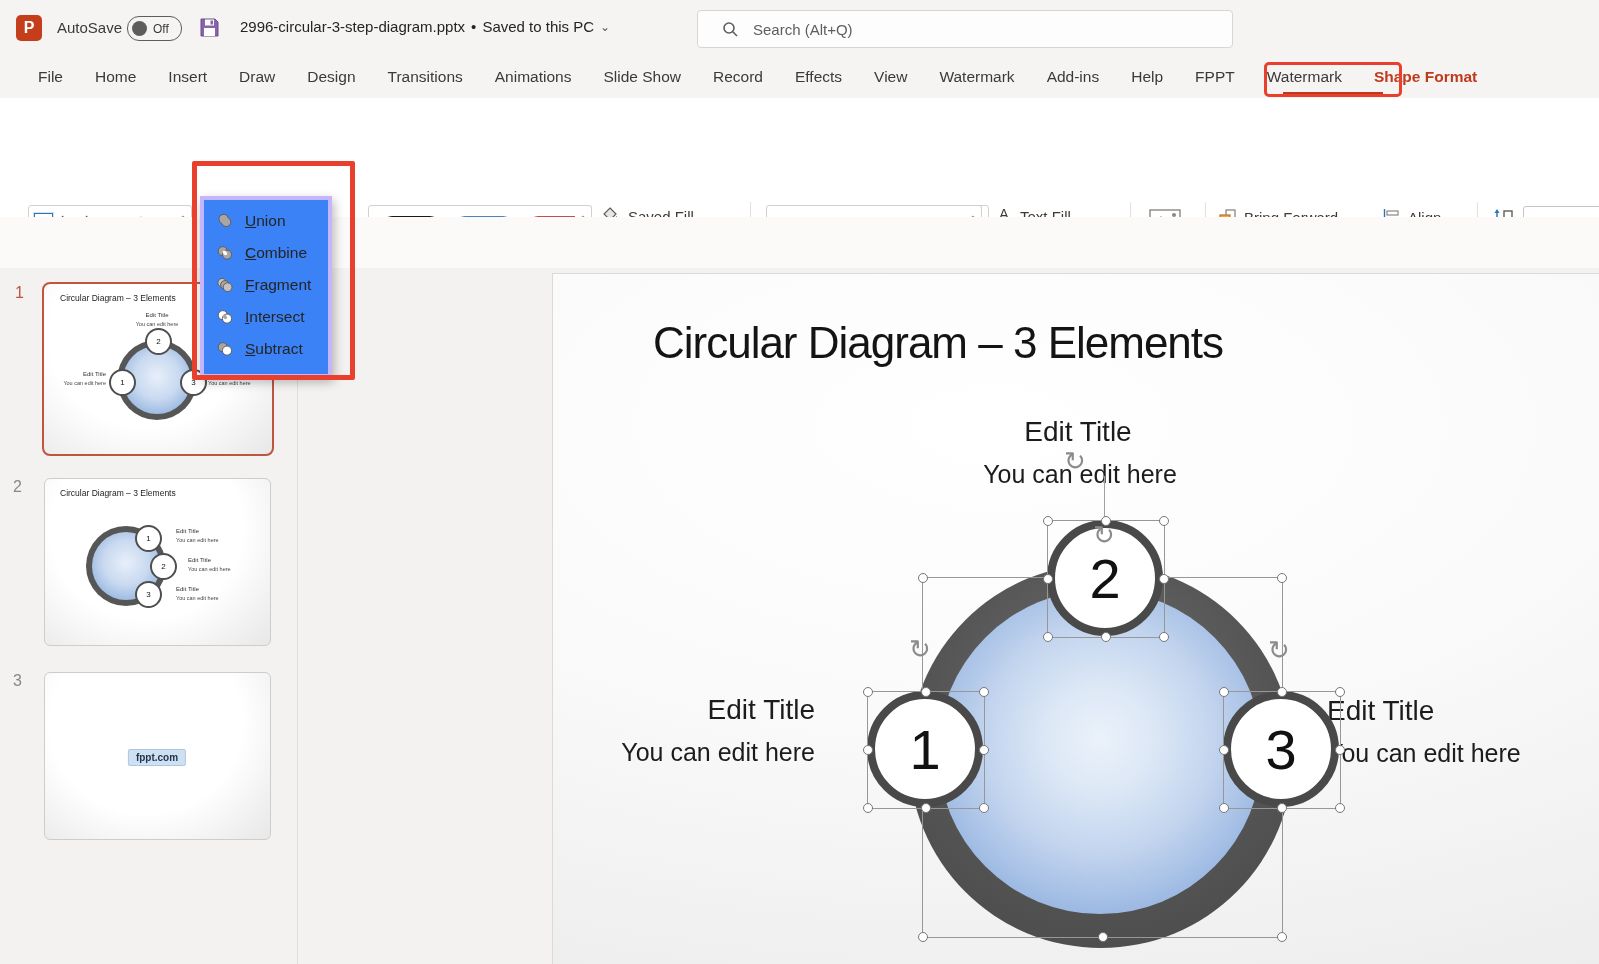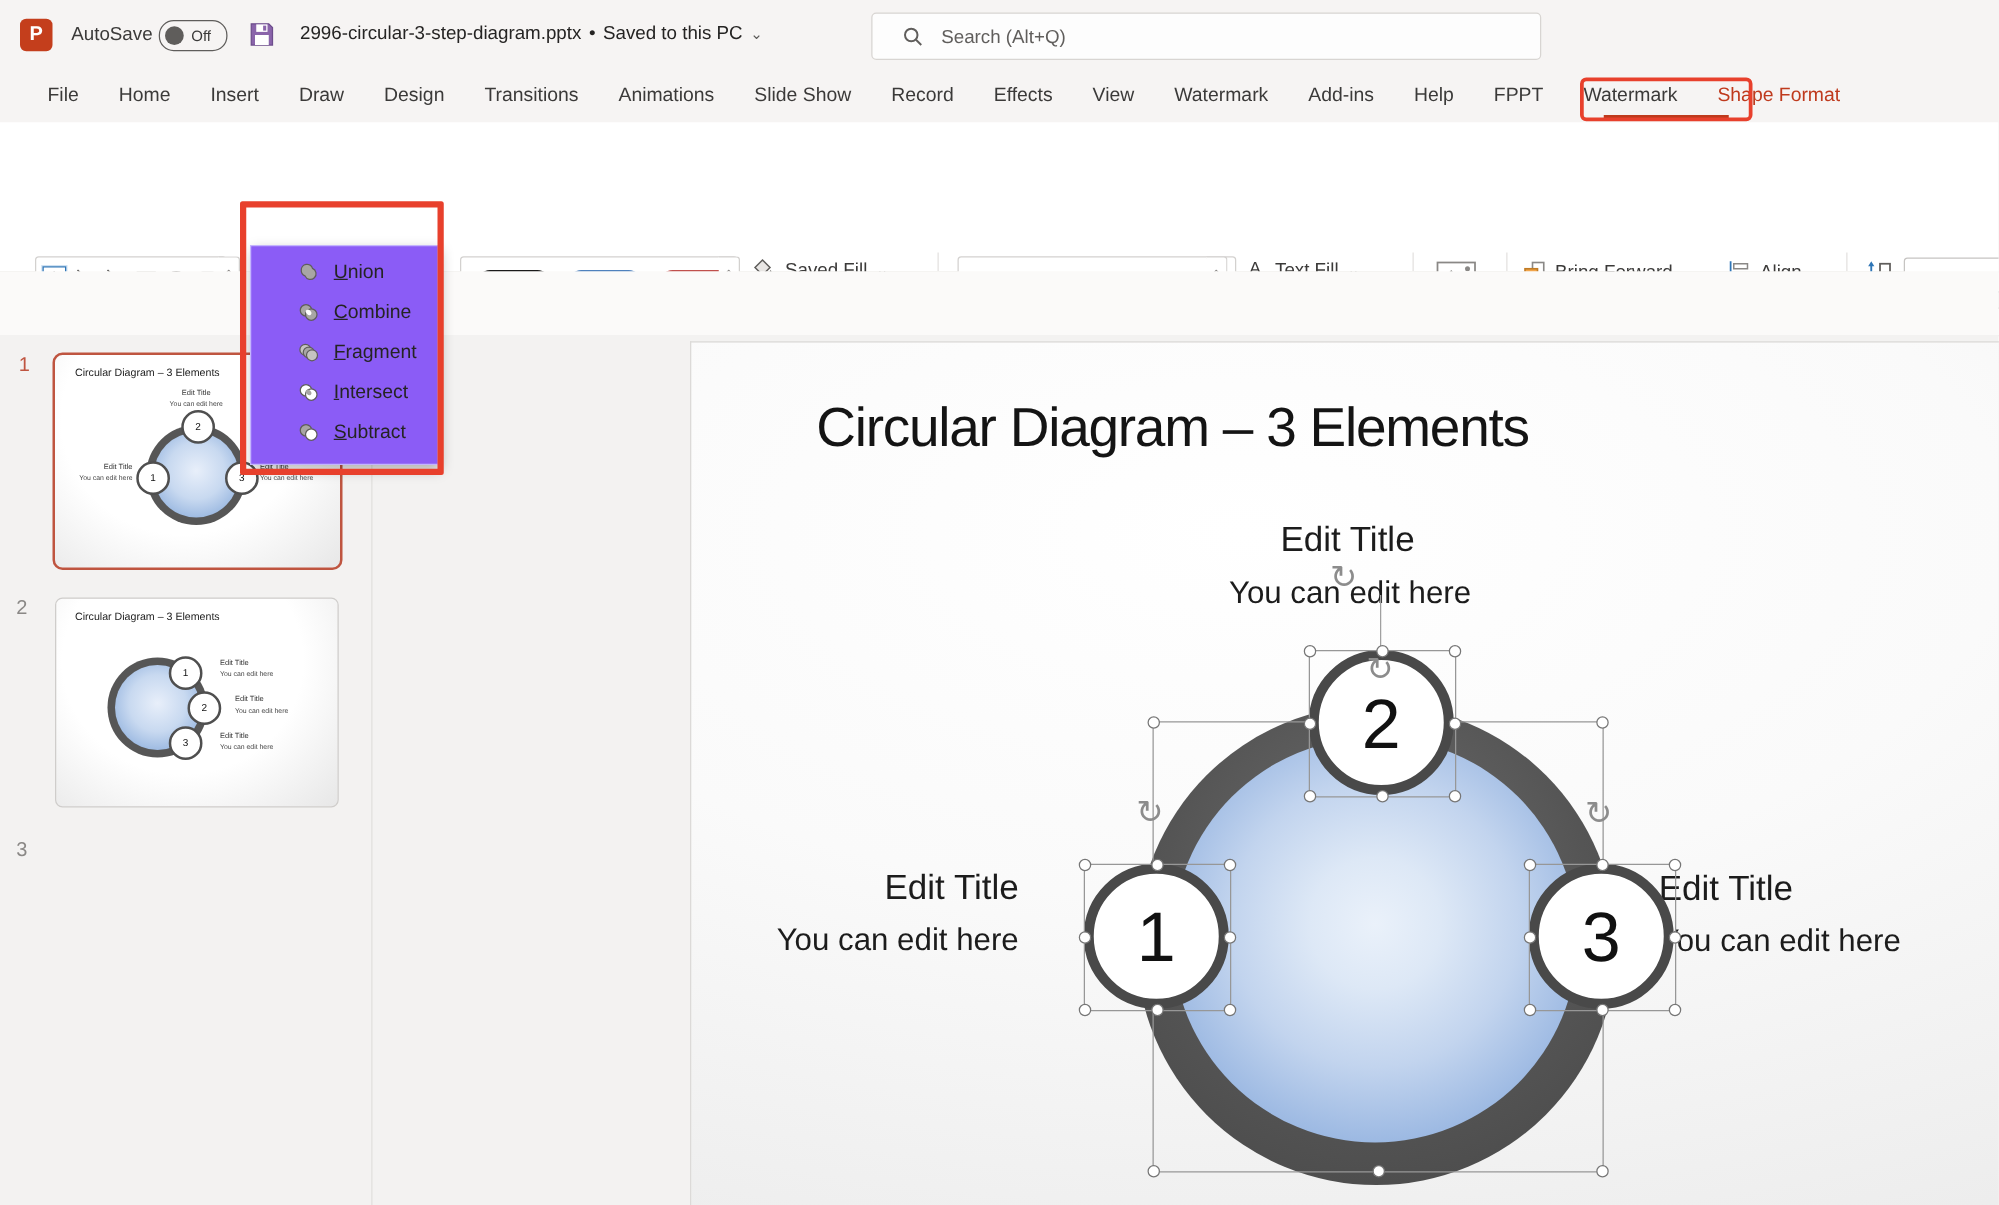--- a/index.html
+++ b/index.html
@@ -20,21 +20,21 @@
   #autosave-state{font-size:12px;color:#3b3a39;margin-left:6px;}
   #filename-area{left:240px;top:18px;font-size:15px;color:#252423;}
   #search-box{left:697px;top:10px;width:510px;height:36px;background:#fdfdfd;border:1px solid #d8d5d2;
               border-radius:4px;display:flex;align-items:center;padding-left:24px;gap:14px;}
   #search-text{font-size:15px;color:#605e5c;}
 
   
   #tabsrow{left:0;top:56px;width:1599px;height:42px;background:#f6f4f3;display:flex;align-items:center;
            padding-left:22px;gap:0;}
   .tab{font-size:15.5px;color:#3b3a39;padding:0 16px;height:42px;display:flex;align-items:center;}
-  .tab.active{color:#bf3a1d;font-weight:normal;position:relative;}
+  .tab.active{color:#bf3a1d;font-weight:bold;position:relative;}
   #active-underline{left:1283px;top:92px;width:100px;height:3px;background:#bf3a1d;}
 
   
   #ribbon{left:0;top:98px;width:1599px;height:119px;background:#fff;border-bottom:1px solid #d8d6d4;}
   .vdiv{top:104px;width:1px;height:100px;background:#e3e1df;}
   .grouplabel{top:199px;font-size:12px;color:#696764;transform:translateX(-50%);white-space:nowrap;}
   .ribbtn{display:flex;align-items:center;gap:7px;font-size:15px;color:#3b3a39;height:28px;white-space:nowrap;}
   .launcher{width:13px;height:13px;}
   .gallery{border:1px solid #d3d1cf;border-radius:3px;background:#fff;}
   .scrollcol{border:1px solid #d3d1cf;border-left:none;border-radius:0 3px 3px 0;background:#fff;
@@ -48,22 +48,22 @@
   .gcell{display:flex;align-items:center;justify-content:center;}
   .gcell svg{stroke:#5f5d5b;fill:none;stroke-width:1.3;}
   #gcell-textbox{width:17px;height:15px;border:1.3px solid #2e75b6;font-size:10px;color:#3b3a39;
                  display:flex;align-items:center;justify-content:center;box-shadow:0 0 0 1px #cfe1f2;}
   .bracecell{font-size:15px;color:#5f5d5b;}
 
   #merge-btn{left:202px;top:162px;width:141px;height:31px;background:#e4e2e0;border:1px solid #a5a3a1;
              border-radius:3px;display:flex;align-items:center;gap:7px;padding-left:8px;font-size:15px;color:#3b3a39;}
 
   
-  #merge-menu{left:200px;top:196px;width:124px;height:169px;background:#8b5cf6;border:1px solid #c4b5fd;
-              box-shadow:2px 4px 10px rgba(0,0,0,.28);z-index:60;padding-top:5px;padding-left:25px;}
+  #merge-menu{left:200px;top:196px;width:124px;height:169px;background:#3b82f6;border:4px solid #c4b5fd;
+              box-shadow:2px 4px 10px rgba(0,0,0,.28);z-index:60;padding-top:5px;}
   .menuitem{display:flex;align-items:center;gap:11px;height:32px;padding-left:12px;font-size:15.5px;color:#252423;}
   .u{text-decoration:underline;}
 
   
   #abc-gallery{left:368px;top:107px;width:207px;height:82px;display:flex;align-items:center;gap:15px;
                padding-left:13px;}
   .abccard{width:54px;height:58px;border-radius:10px;background:#fff;display:flex;align-items:center;
            justify-content:center;font-size:15px;color:#252423;}
   #abc1{border:2.5px solid #1a1a1a;}
   #abc2{border:2.5px solid #4f81bd;}
@@ -625,20 +625,24 @@
       </div>
     <div class="abs mini-label-t" style="left:131px;top:49px;">Edit Title</div>
     <div class="abs mini-label-b" style="left:131px;top:58px;">You can edit here</div>
     <div class="abs mini-label-t" style="left:143px;top:78px;">Edit Title</div>
     <div class="abs mini-label-b" style="left:143px;top:87px;">You can edit here</div>
     <div class="abs mini-label-t" style="left:131px;top:107px;">Edit Title</div>
     <div class="abs mini-label-b" style="left:131px;top:116px;">You can edit here</div>
   </div>
 
   <div class="abs slidenum" style="left:13px;top:672px;">3</div>
+  <div class="abs thumb" style="left:44px;top:672px;width:225px;height:166px;border:1px solid #cfcdcb;border-radius:6px;">
+    <div class="abs" style="left:112px;top:76px;transform:translateX(-50%);background:#cfe0f1;border:1px solid #aac7e6;
+                border-radius:2px;padding:2px 7px;font-size:10px;font-weight:bold;color:#20374e;">fppt.com</div>
+  </div>
 
   <div id="merge-menu" class="abs">
     <div class="menuitem">
       <svg width="18" height="18" viewBox="0 0 18 18">
         <path d="M3 7.2 a4.6 4.6 0 0 1 9 -1.5 a4.6 4.6 0 1 1 -6 6 A4.6 4.6 0 0 1 3 7.2" fill="#a8a6a4" stroke="#5f5d5b"></path>
       </svg>
       <span><span class="u">U</span><span>nion</span></span>
     </div>
     <div class="menuitem">
       <svg width="18" height="18" viewBox="0 0 18 18">

